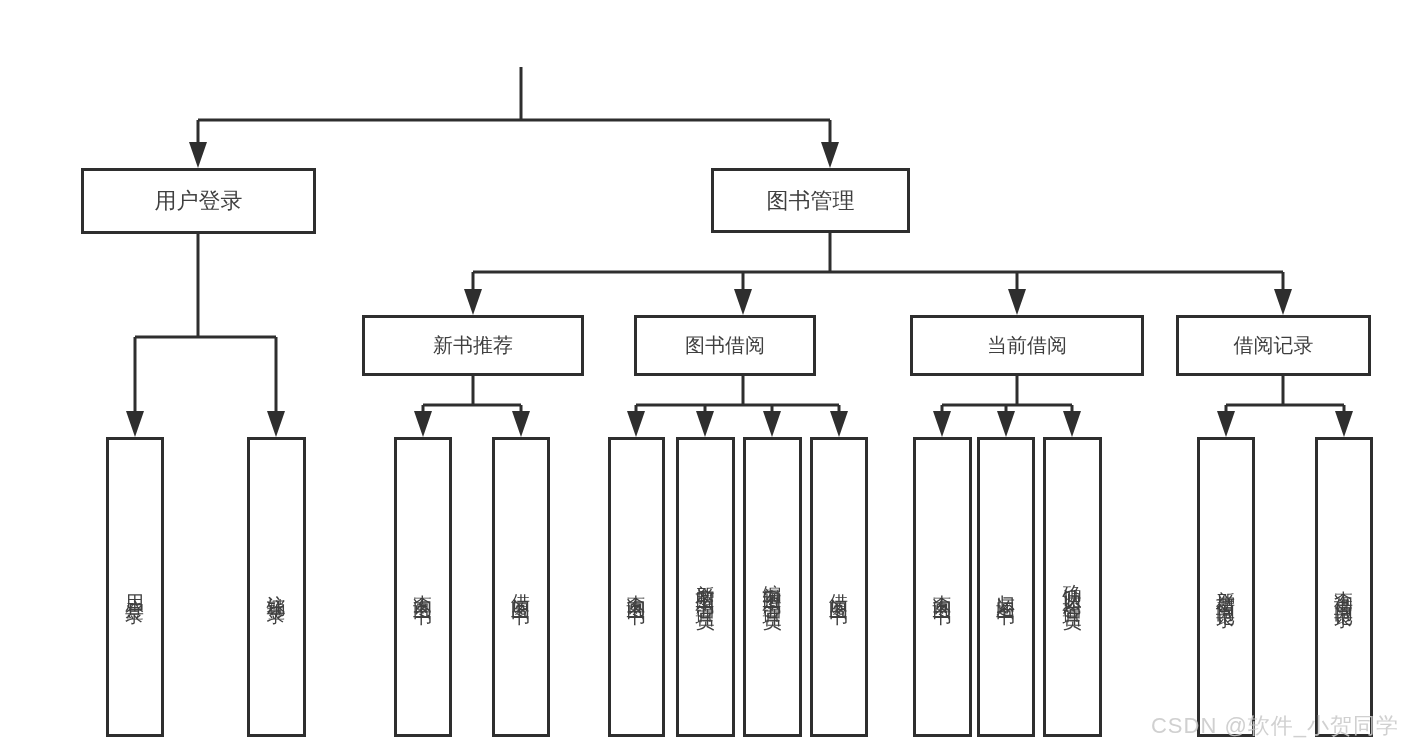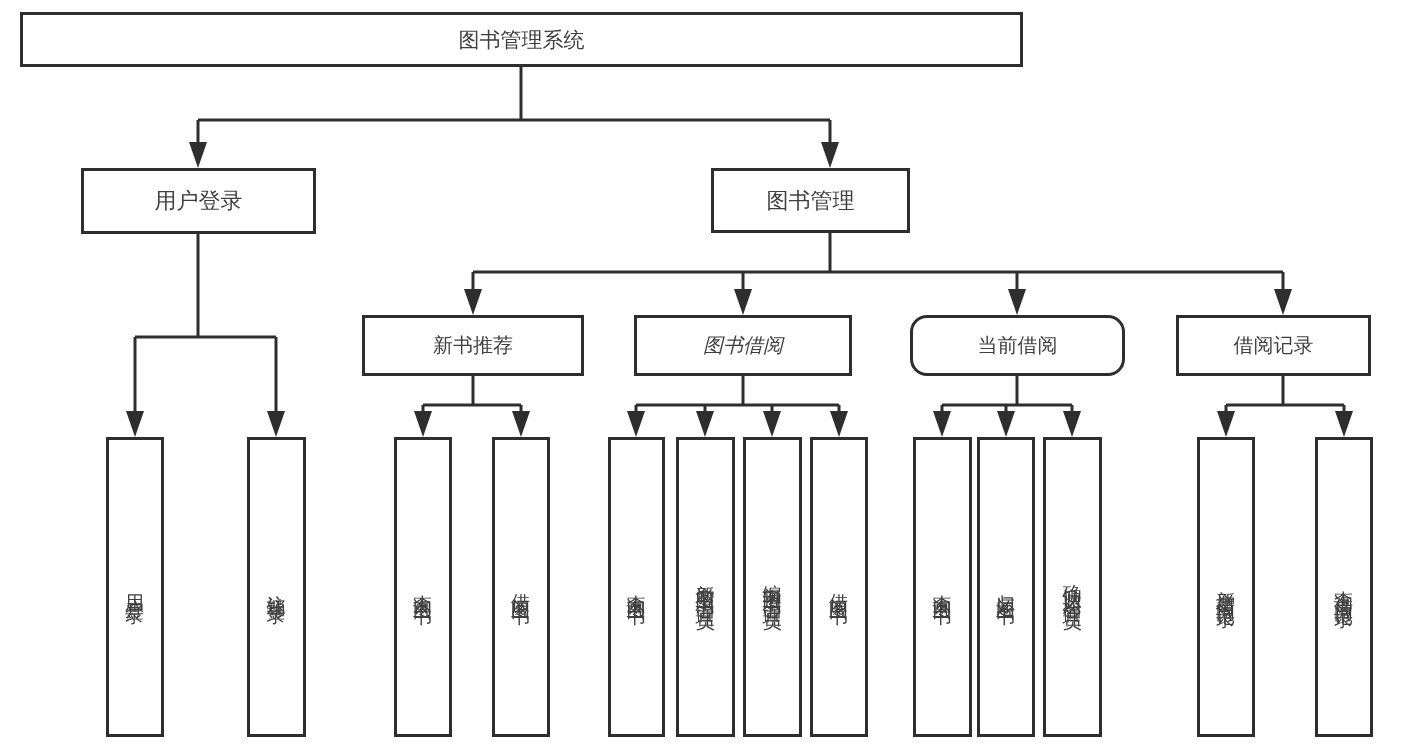--- a/index.html
+++ b/index.html
@@ -117,38 +117,35 @@
       <polygon points="772,437 763,411 781,411"></polygon>
       <polygon points="839,437 830,411 848,411"></polygon>
       <polygon points="942,437 933,411 951,411"></polygon>
       <polygon points="1006,437 997,411 1015,411"></polygon>
       <polygon points="1072,437 1063,411 1081,411"></polygon>
       <polygon points="1226,437 1217,411 1235,411"></polygon>
       <polygon points="1344,437 1335,411 1353,411"></polygon>
     </g>
   </svg>
 
-  <div class="hbox root-box" style="left:20px;top:12px;width:1003px;height:55px;">
-    <span>图书管理系统</span>
-  </div>
 
   <div class="hbox l2-box" style="left:81px;top:168px;width:235px;height:66px;">
     <span>用户登录</span>
   </div>
   <div class="hbox l2-box" style="left:711px;top:168px;width:199px;height:65px;">
     <span>图书管理</span>
   </div>
 
   <div class="hbox l3-box" style="left:362px;top:315px;width:222px;height:61px;">
     <span>新书推荐</span>
   </div>
-  <div class="hbox l3-box" style="left:634px;top:315px;width:218px;height:61px;font-style:italic;">
+  <div class="hbox l3-box" style="left:634px;top:315px;width:182px;height:61px;">
     <span>图书借阅</span>
   </div>
-  <div class="hbox l3-box" style="left:910px;top:315px;width:215px;height:61px;border-radius:17px;">
+  <div class="hbox l3-box" style="left:910px;top:315px;width:234px;height:61px;">
     <span>当前借阅</span>
   </div>
   <div class="hbox l3-box" style="left:1176px;top:315px;width:195px;height:61px;">
     <span>借阅记录</span>
   </div>
 
   <div class="leaf" style="left:106px;width:58px;">
     <span>用户登录</span>
   </div>
   <div class="leaf" style="left:247px;width:59px;">
@@ -185,14 +182,15 @@
     <span>确认归还（管理员）</span>
   </div>
 
   <div class="leaf" style="left:1197px;width:58px;">
     <span>新增借阅记录</span>
   </div>
   <div class="leaf" style="left:1315px;width:58px;">
     <span>查询借阅记录</span>
   </div>
 
+  <div id="watermark">CSDN @软件_小贺同学</div>
 
 </div>
 
 </body></html>

